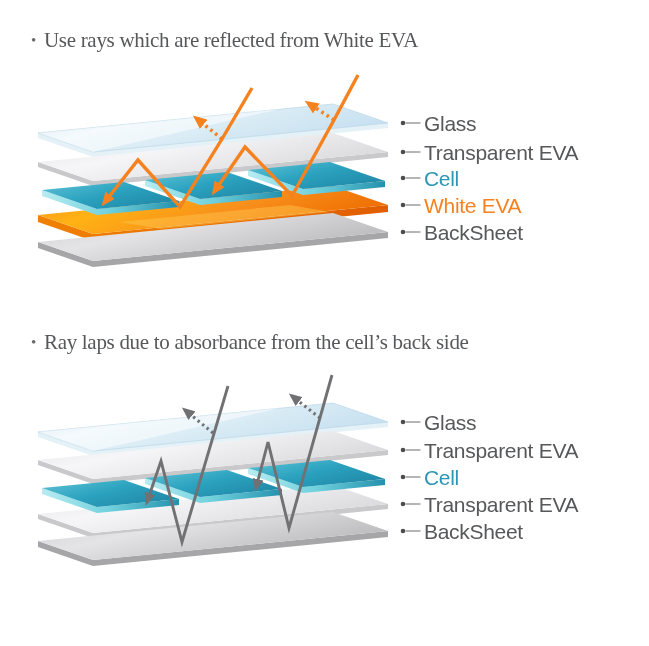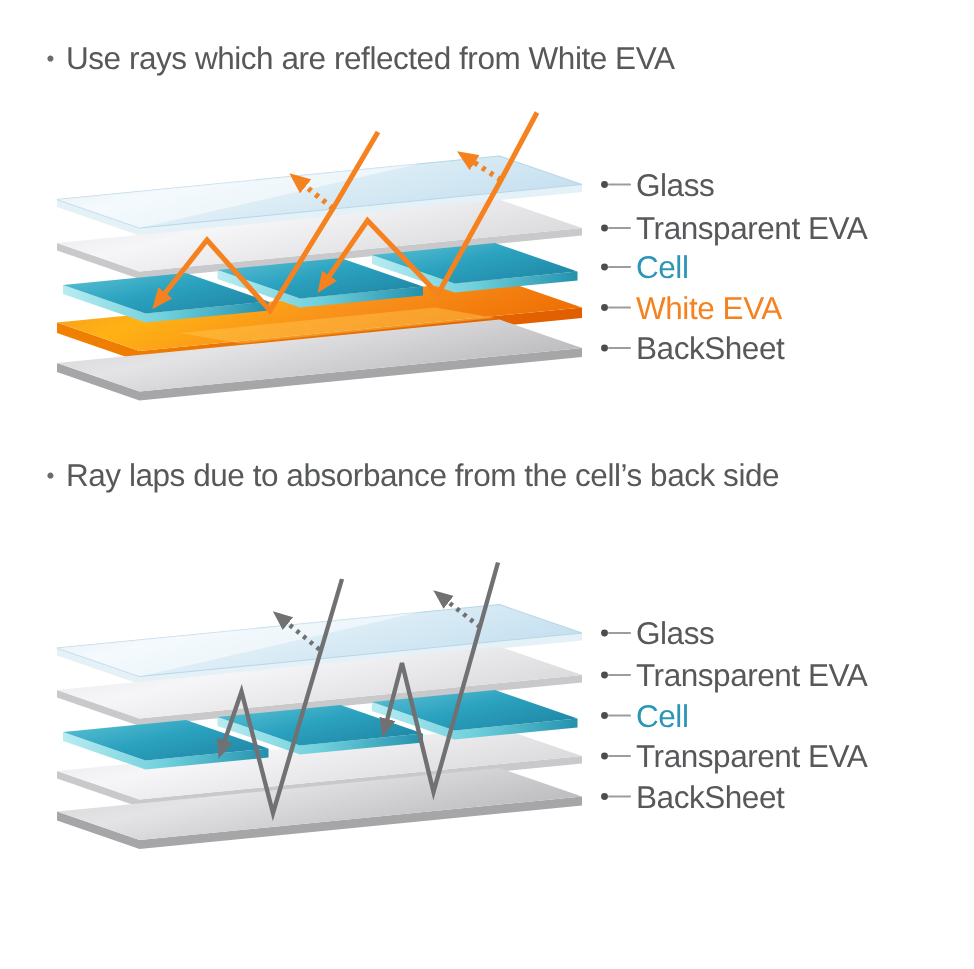--- a/index.html
+++ b/index.html
@@ -1,31 +1,31 @@
 <!DOCTYPE html>
 <html><head>
 <meta charset="utf-8">
 <style>
   html,body{margin:0;padding:0;}
   body{width:649px;height:646px;background:#ffffff;position:relative;overflow:hidden;
        font-family:"Liberation Sans", sans-serif;}
   .title{position:absolute;left:31px;font-size:21px;line-height:26px;color:#57585a;
-         letter-spacing:-0.3px;white-space:nowrap;}
+         letter-spacing:-0.3px;white-space:nowrap;font-family:Liberation Serif, serif;}
   .title .bullet{font-size:15px;vertical-align:2px;margin-right:8px;color:#6a6b6d;}
   svg{position:absolute;top:0;left:0;}
   .lbl{font-size:21px;letter-spacing:-0.3px;}
 </style>
 </head>
 <body>
 
 <div class="title" style="top:27px">
   <span class="bullet">•</span><span>Use rays which are reflected from White EVA</span>
 </div>
 
-<div class="title" style="top:305px">
+<div class="title" style="top:329px">
   <span class="bullet">•</span><span>Ray laps due to absorbance from the cell’s back side</span>
 </div>
 
 <svg width="649" height="646" viewBox="0 0 649 646">
   <defs>
     <linearGradient id="gGlass" x1="0" y1="0" x2="1" y2="0.5">
       <stop offset="0" stop-color="#b5d6e8"></stop>
       <stop offset="0.35" stop-color="#e9f4fa"></stop>
       <stop offset="0.72" stop-color="#d3e8f3"></stop>
       <stop offset="1" stop-color="#c4def0"></stop>

